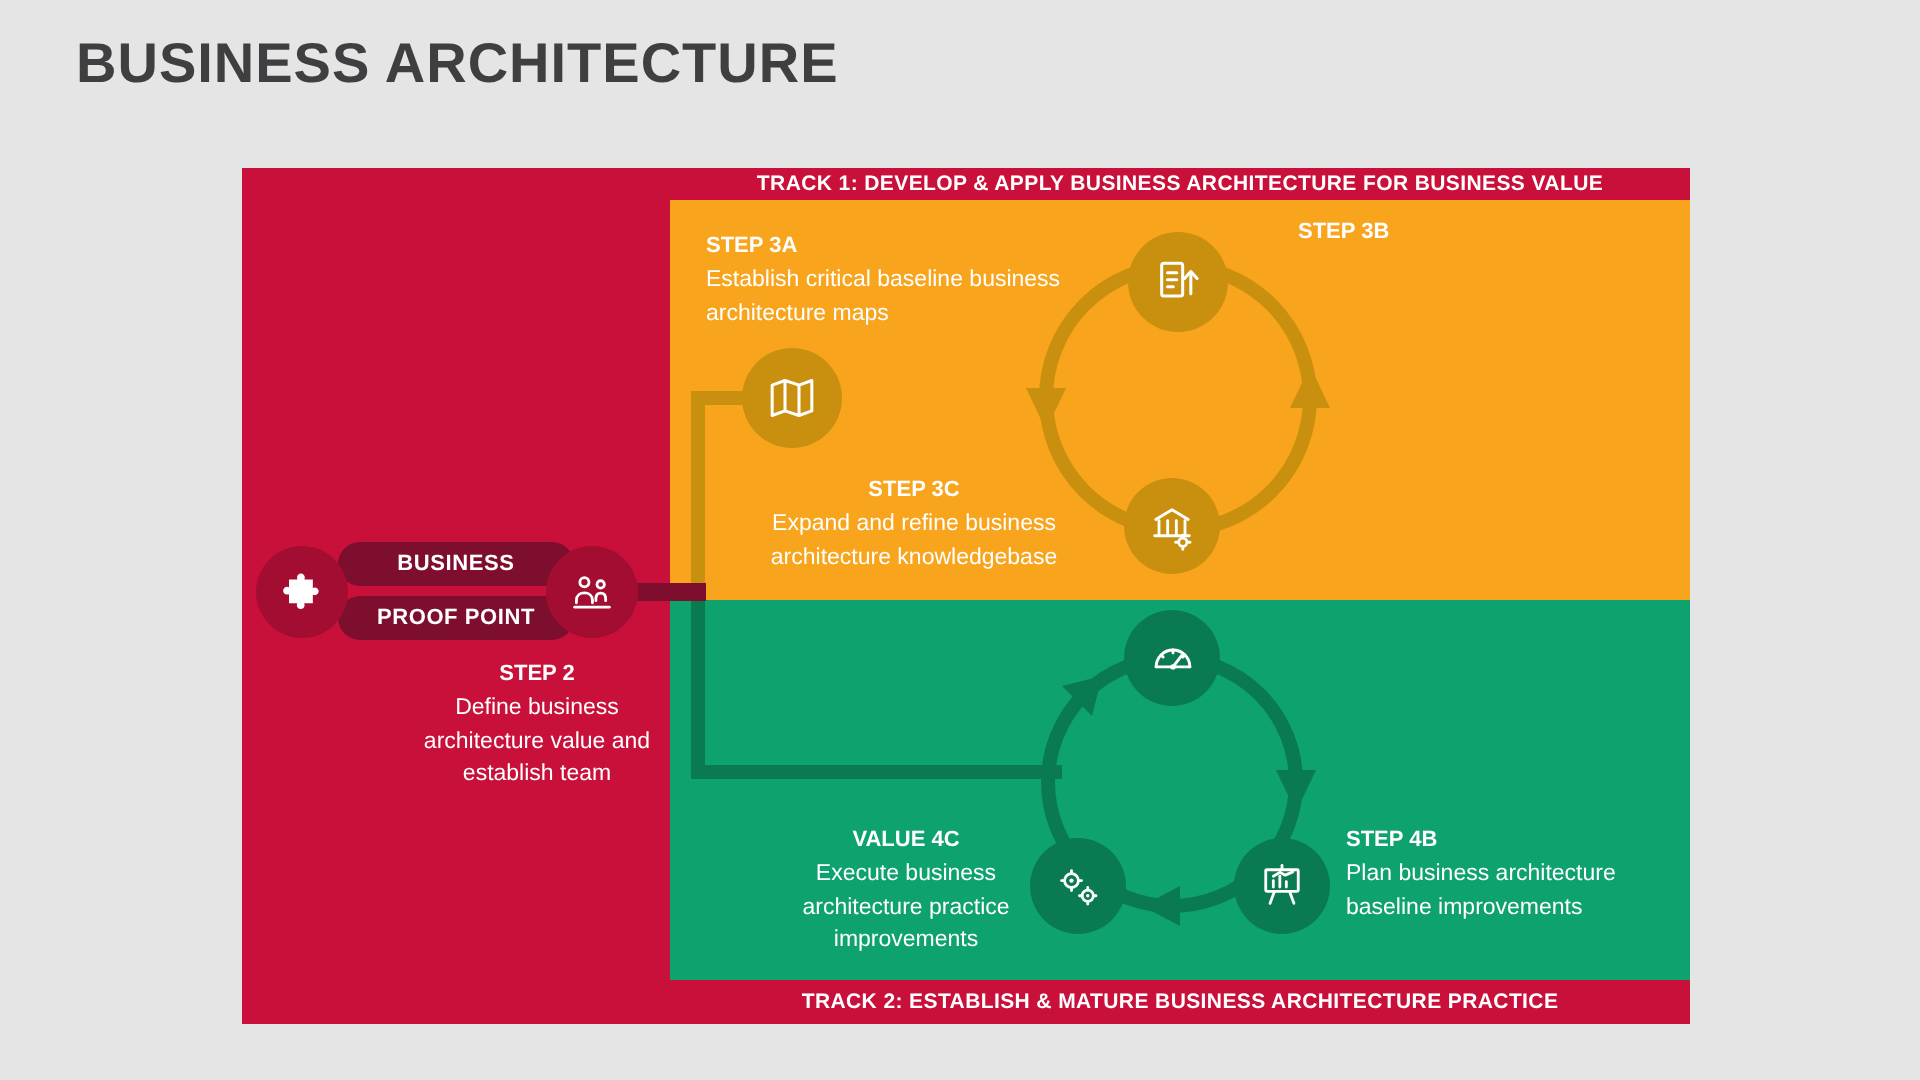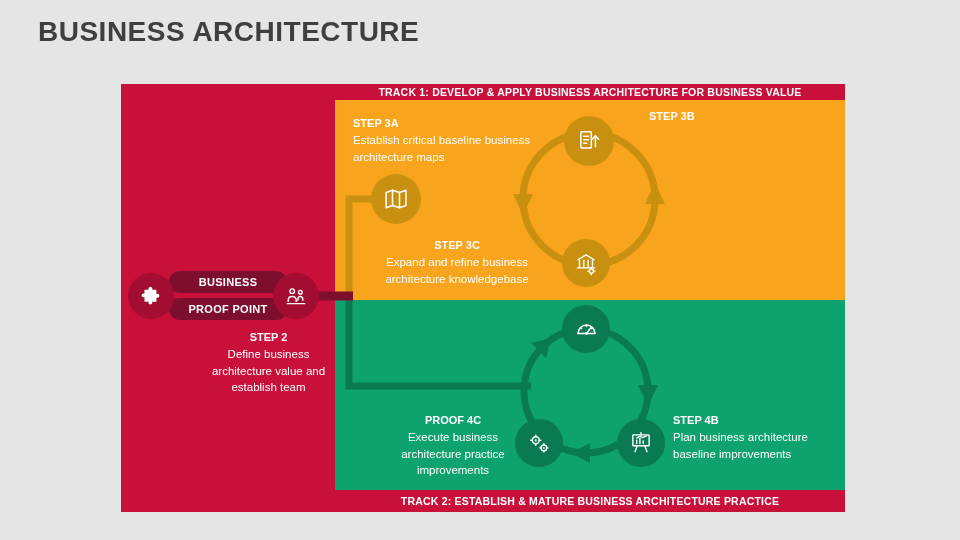--- a/index.html
+++ b/index.html
@@ -147,21 +147,21 @@
         <line x1="14.4" y1="19.5" x2="13.7" y2="19.5"></line>
         <line x1="19.6" y1="19.5" x2="20.3" y2="19.5"></line>
       </svg>
     </div>
 
     <div class="step" id="step4b">
       <div class="label">STEP 4B</div>
       <div class="text">Plan business architecture baseline improvements</div>
     </div>
     <div class="step center" id="step4c">
-      <div class="label">PROOF 4C</div>
+      <div class="label">VALUE 4C</div>
       <div class="text">Execute business architecture practice improvements</div>
     </div>
 
     <div class="icon-circle c-green" id="ic-gauge">
       <svg width="27" height="27" viewBox="0 0 24 24">
         <path d="M4.5 15.5a7.5 7.5 0 0 1 15 0"></path>
         <line x1="12" y1="15.5" x2="15.8" y2="10.5"></line>
         <circle cx="12" cy="15.5" r="1.2" fill="#fff" stroke="none"></circle>
         <line x1="4.5" y1="15.5" x2="19.5" y2="15.5"></line>
         <line x1="12" y1="8" x2="12" y2="9.3"></line>

